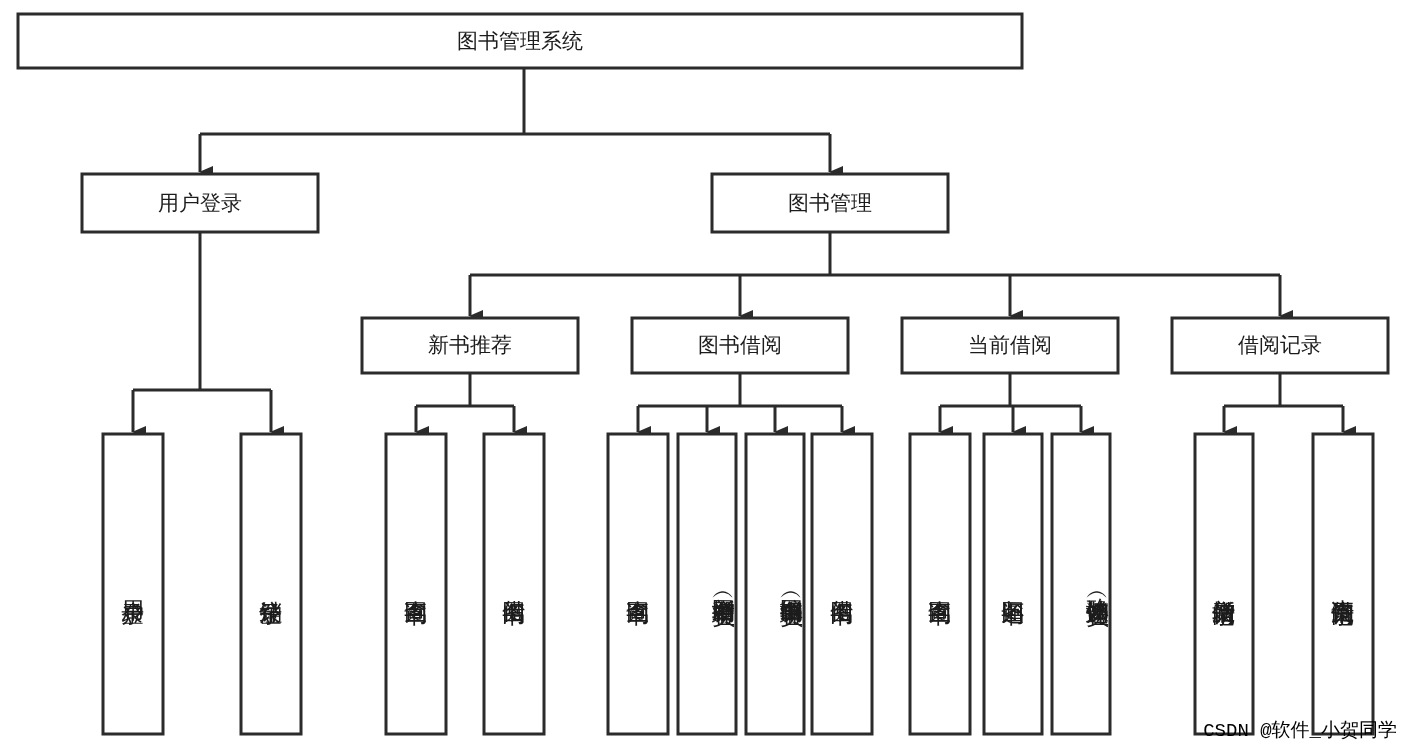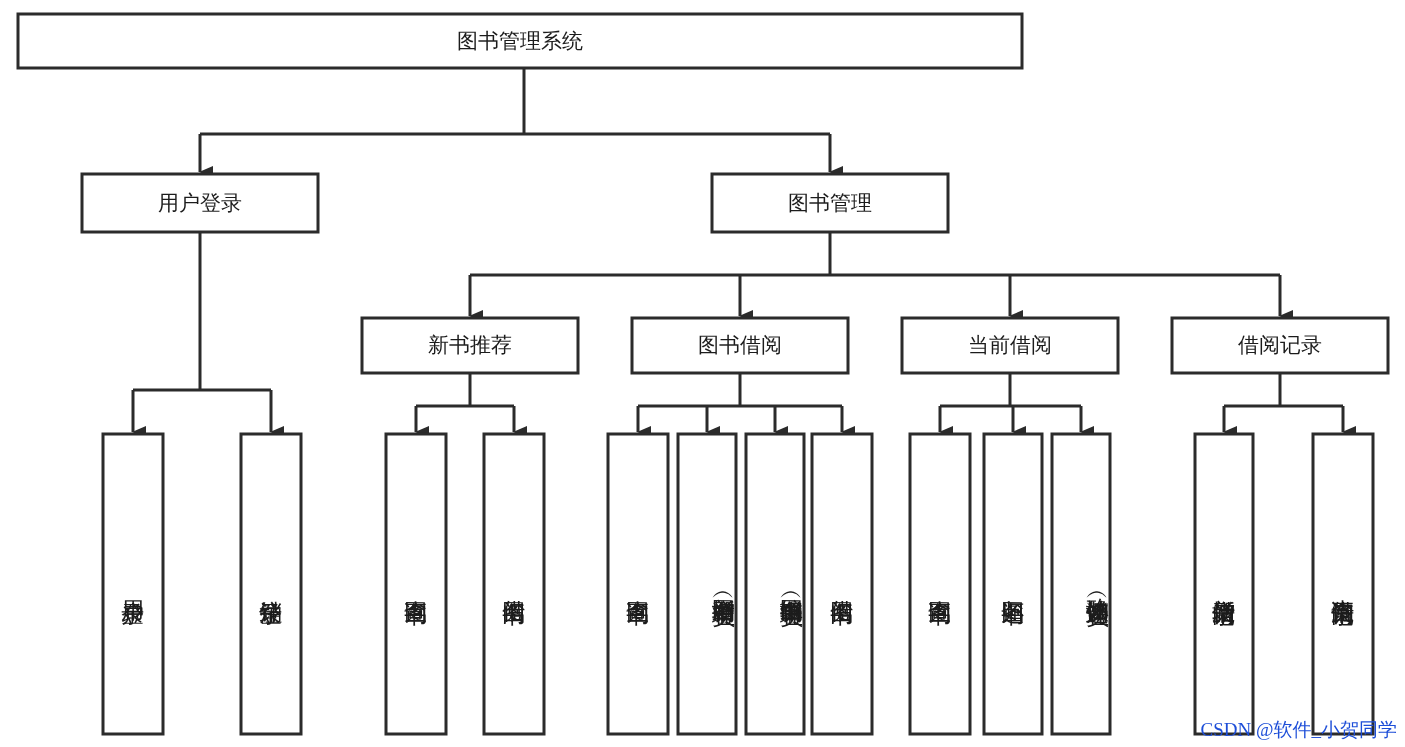--- a/index.html
+++ b/index.html
@@ -23,22 +23,22 @@
     text-orientation:upright;
     font-family:"Liberation Sans","DejaVu Sans",sans-serif;
     font-size:23px;line-height:1.06;
     color:#1c1c1c;letter-spacing:1px;
     white-space:nowrap;
     text-align:center;
     pointer-events:none;
   }
   .watermark{
     position:absolute;right:8px;bottom:4px;
-    font-family:Liberation Serif, serif;
-    font-size:19px;color:#1d4ed8;white-space:nowrap;
+    font-family:Liberation Mono, monospace;
+    font-size:19px;color:#000000;white-space:nowrap;
   }
 </style>
 </head>
 <body>
 
 <div id="stage">
   <svg id="diagram" viewBox="0 0 1405 747">
     <defs>
       <marker id="arrow" viewBox="0 0 12 14" refX="6" refY="13" markerWidth="12" markerHeight="14" orient="auto-start-reverse" markerUnits="userSpaceOnUse">
         <path d="M0,0 L12,0 L6,14 Z" class="arrow-head"></path>

